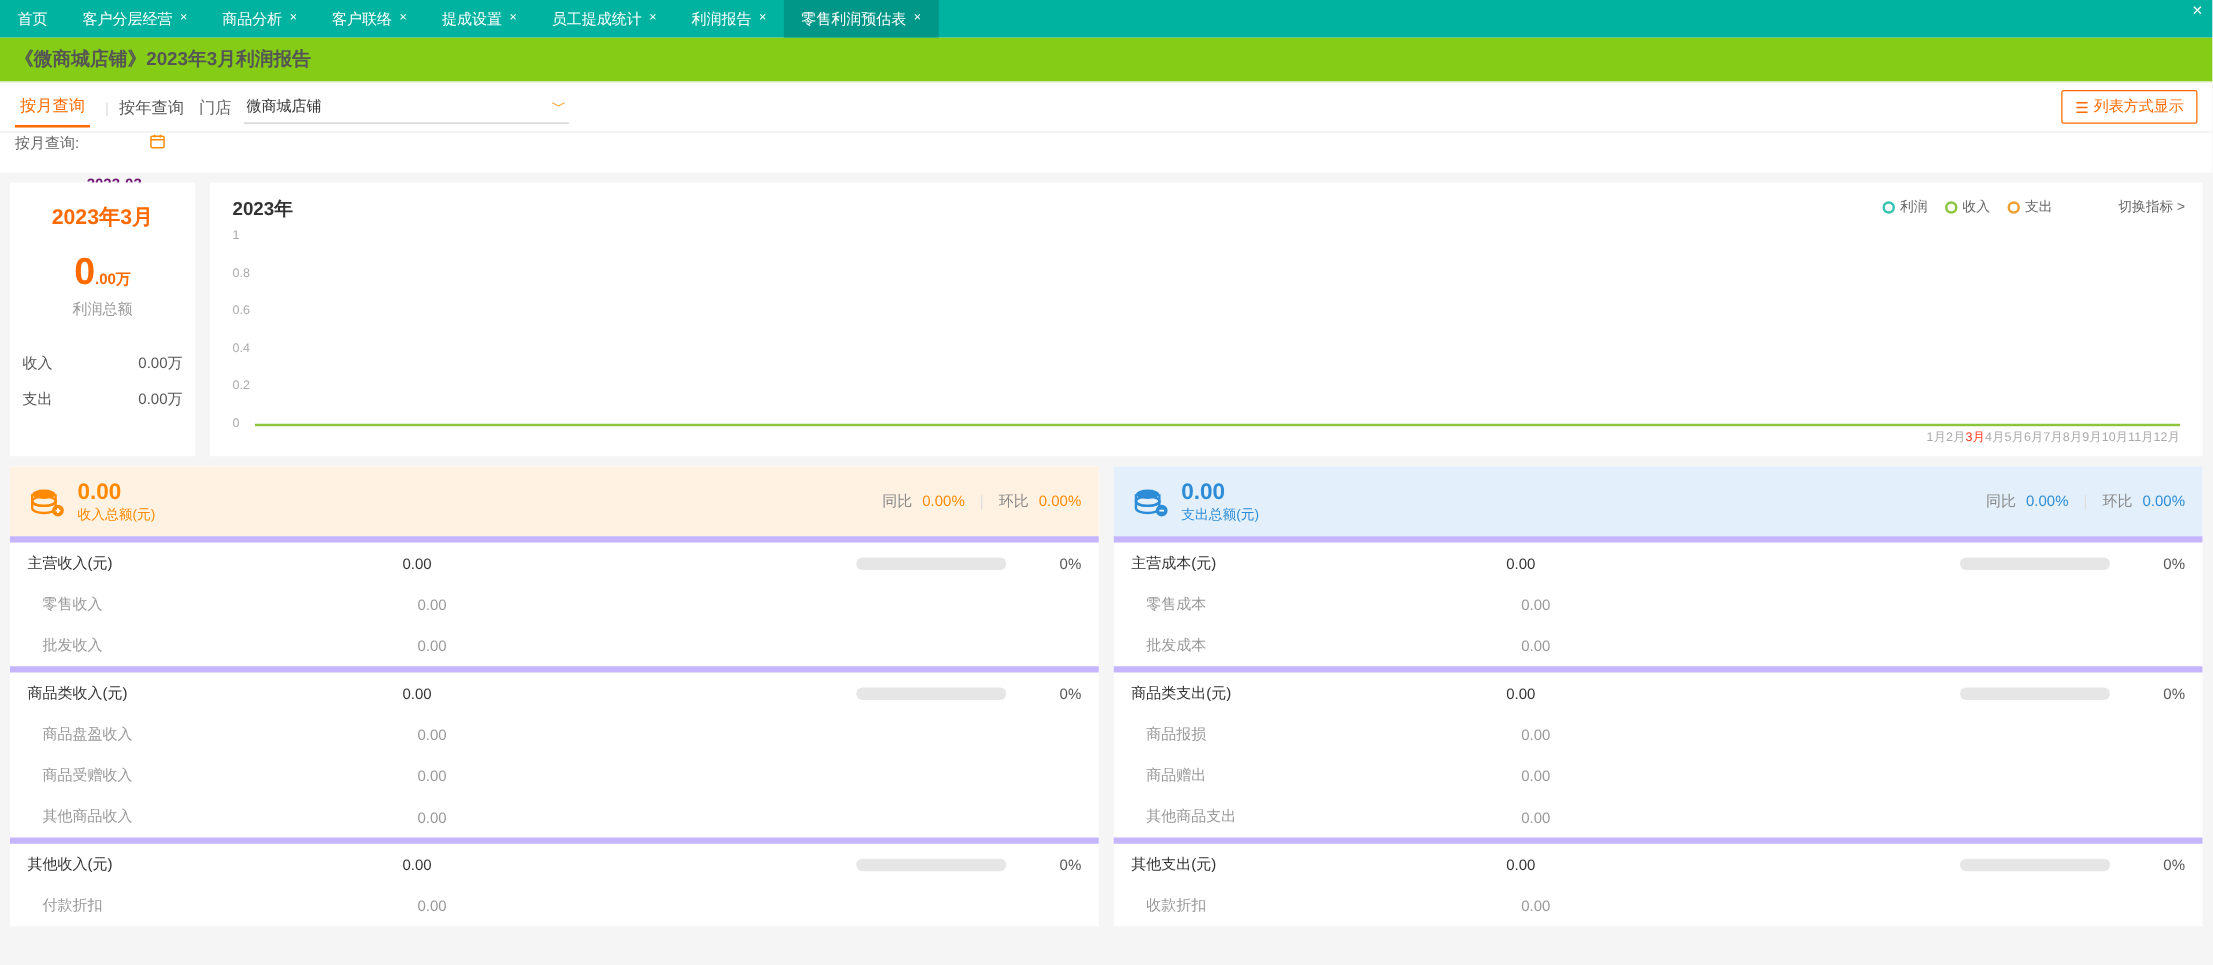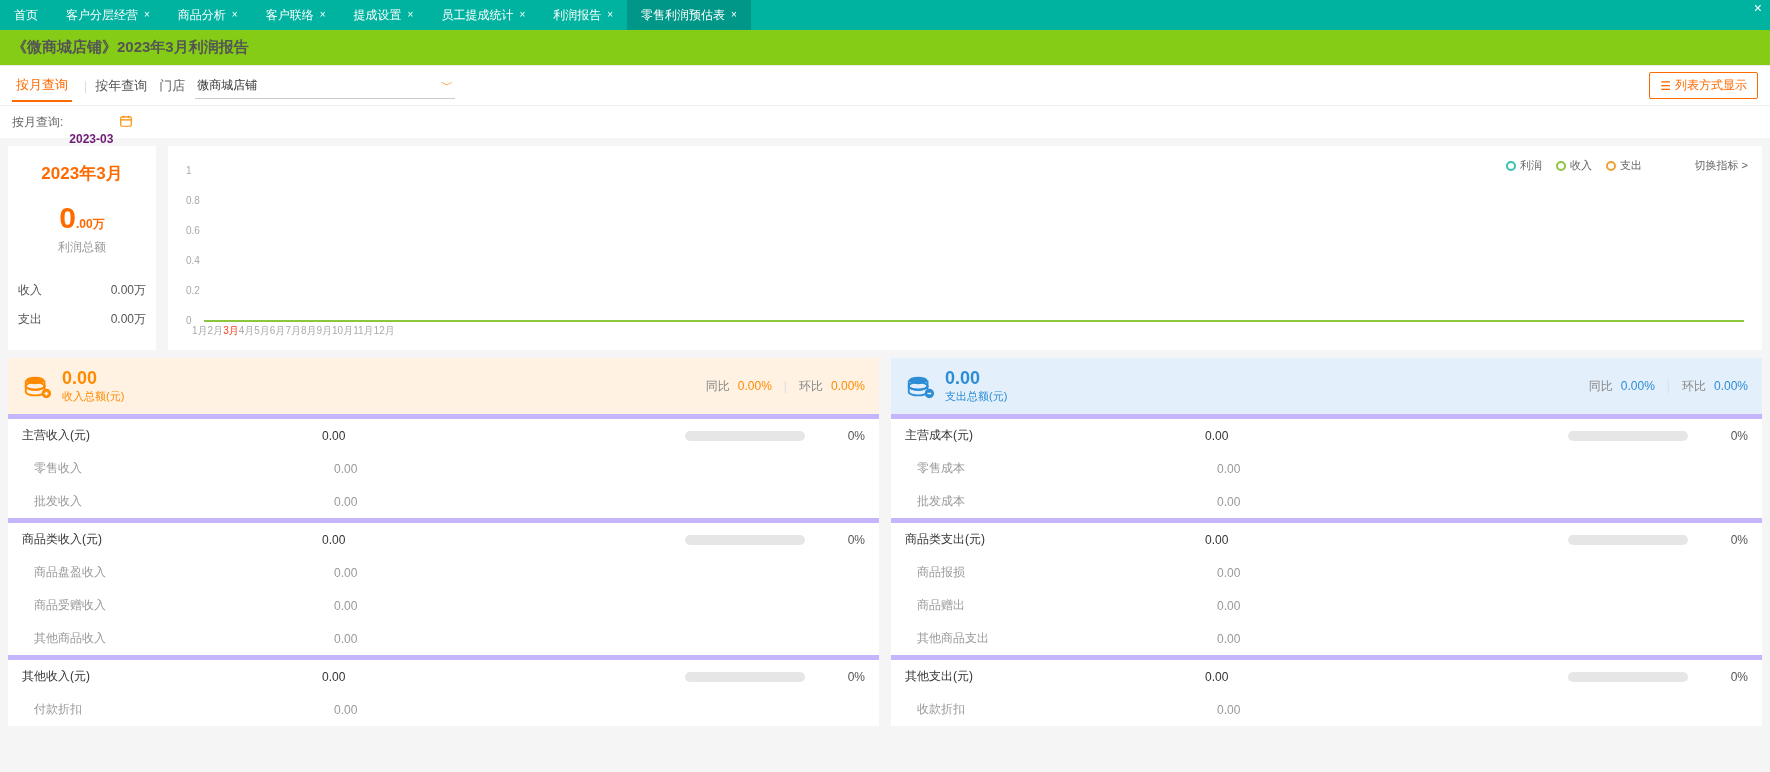--- a/index.html
+++ b/index.html
@@ -11,40 +11,40 @@
 .topbar .close { position: absolute; right: 8px; color: #fff; cursor: pointer; font-size: 14px; }
 .titlebar { background: #84cc16; height: 36px; padding: 0 12px; display: flex; align-items: center; font-size: 15px; font-weight: bold; color: #555; border-bottom: 1px solid #eee; }
 .filterbar { background: #fff; height: 40px; display: flex; align-items: center; padding: 0 12px; border-bottom: 1px solid #eee; position: relative; }
 .seg { font-size: 13px; padding: 6px 4px; margin-right: 8px; cursor: pointer; color: #555; }
 .seg.active { color: #ff6a00; border-bottom: 2px solid #ff6a00; }
 .sep { color: #ddd; margin: 0 4px; }
 .store-label { color: #666; font-size: 13px; }
 .store-select { margin-left: 10px; border: none; border-bottom: 1px solid #ccc; width: 260px; padding: 4px 2px; font-size: 12px; display: flex; justify-content: space-between; align-items: center; cursor: pointer; }
 .store-select .chev { color: #ff8a00; }
 .list-btn { position: absolute; right: 12px; border: 1px solid #ff6a00; color: #ff6a00; padding: 4px 10px; border-radius: 2px; cursor: pointer; display: flex; align-items: center; gap: 4px; }
-.subfilter { background: #fff; height: 32px; display: flex; align-items: center; padding: 0 12px; font-size: 12px; color: #666; gap: 6px; }
+.subfilter { background: #fff; height: 32px; display: flex; align-items: flex-start; padding: 0 12px; font-size: 12px; color: #666; gap: 6px; }
 .subfilter .date { color: #701a75; font-weight: bold; margin-top: 34px; }
 .subfilter .cal { color: #ff8a00; cursor: pointer; }
 .body-row { display: flex; gap: 12px; padding: 8px 8px 0 8px; }
 .summary { width: 148px; background: #fff; padding: 16px 10px; }
 .summary .month { text-align: center; color: #ff6a00; font-size: 17px; font-weight: bold; margin-bottom: 16px; }
 .summary .big { text-align: center; color: #ff6a00; font-size: 30px; font-weight: bold; }
 .summary .big small { font-size: 12px; text-align: center; }
 .summary .lbl { text-align: center; color: #999; font-size: 12px; margin-top: 4px; margin-bottom: 20px; }
 .summary .row { display: flex; justify-content: space-between; font-size: 12px; color: #555; padding: 6px 0; }
 .chart { flex: 1; background: #fff; padding: 12px 18px; position: relative; }
 .chart-head { display: flex; align-items: center; }
 .chart-head .yr { font-size: 15px; font-weight: bold; }
 .legend { position: absolute; right: 120px; top: 12px; display: flex; gap: 14px; font-size: 11px; color: #666; }
 .legend span { display: flex; align-items: center; gap: 4px; }
 .legend .dot { width: 10px; height: 10px; border-radius: 50%; border: 2px solid; display: inline-block; }
 .toggle { position: absolute; right: 14px; top: 12px; font-size: 11px; color: #666; cursor: pointer; }
 .axes { position: relative; height: 170px; margin-top: 6px; }
 .ylab { position: absolute; left: 0; font-size: 10px; color: #aaa; transform: translateY(-50%); }
-.xrow { position: absolute; bottom: -4px; left: 6px; right: 0; display: flex; justify-content: flex-start; font-size: 10px; color: #aaa; }
+.xrow { position: absolute; bottom: -4px; left: 6px; right: 0; display: flex; justify-content: flex-end; font-size: 10px; color: #aaa; }
 .xrow .mx.active { color: #ff3b1f; }
 .zeroline { position: absolute; left: 18px; right: 0; bottom: 12px; height: 2px; background: #8cc63f; }
 .panels { display: flex; gap: 12px; padding: 8px; }
 .panel { flex: 1; background: #fff; }
 .panel-head { height: 56px; display: flex; align-items: center; padding: 0 14px; justify-content: space-between; }
 .panel-head.orange { background: #fff2e3; }
 .panel-head.blue { background: #e3f0fb; }
 .ph-left { display: flex; align-items: center; gap: 10px; }
 .ph-vals .v { font-size: 18px; font-weight: bold; }
 .ph-vals .t { font-size: 11px; }
@@ -122,20 +122,23 @@
           <span>0.00万</span>
         </div>
         <div class="row">
           <span>支出</span>
           <span>0.00万</span>
         </div>
       </div>
   </div>
 
   <div class="chart">
+    <div class="chart-head">
+      <span class="yr">2023年</span>
+    </div>
     <div class="legend" id="legend-mount">
         <span><span class="dot" style="border-color:#35c3b1"></span>利润</span>
         <span><span class="dot" style="border-color:#8cc63f"></span>收入</span>
         <span><span class="dot" style="border-color:#f0a030"></span>支出</span>
       </div>
     <div class="toggle">切换指标 &gt;</div>
     <div class="axes">
       <div id="yticks-mount">
           <div class="ylab" style="top: 6px;">1</div>
           <div class="ylab" style="top: 36px;">0.8</div>

